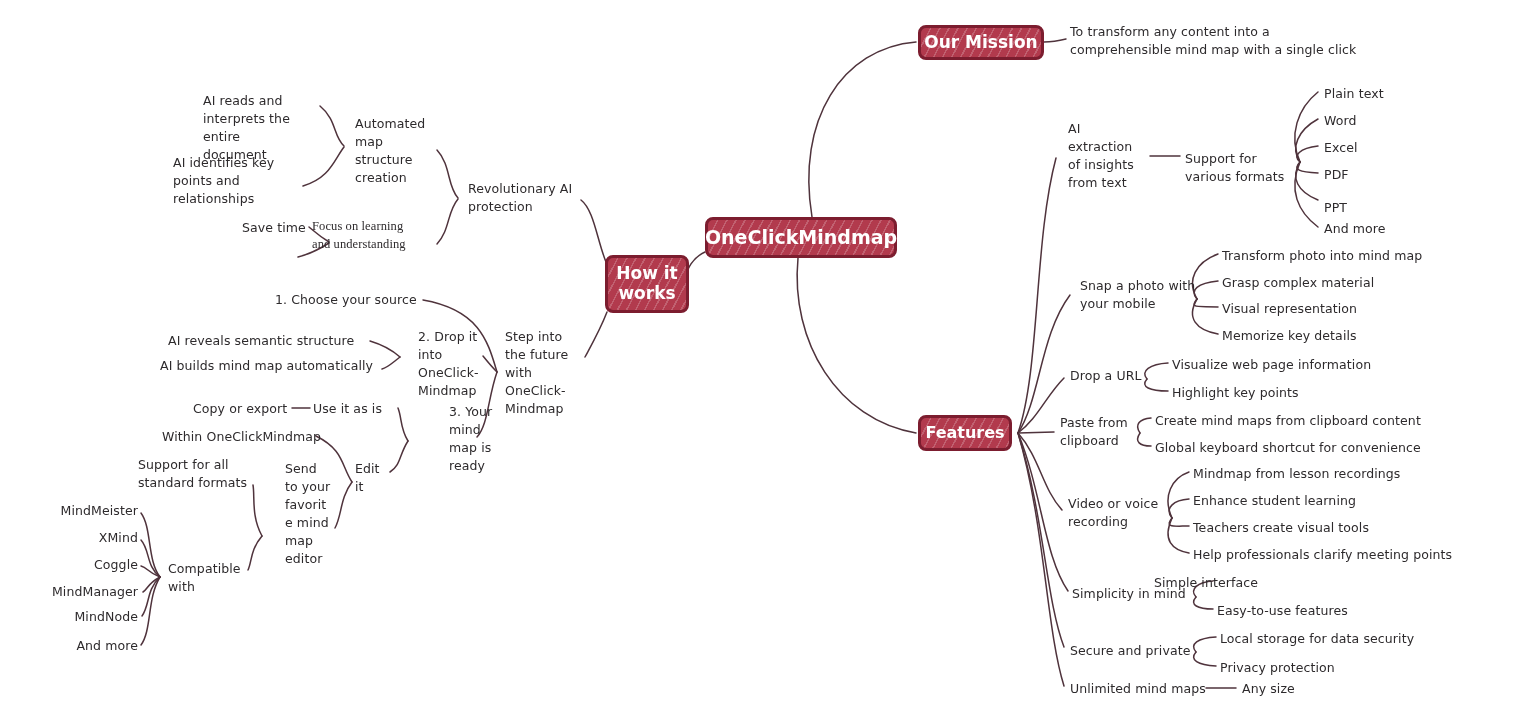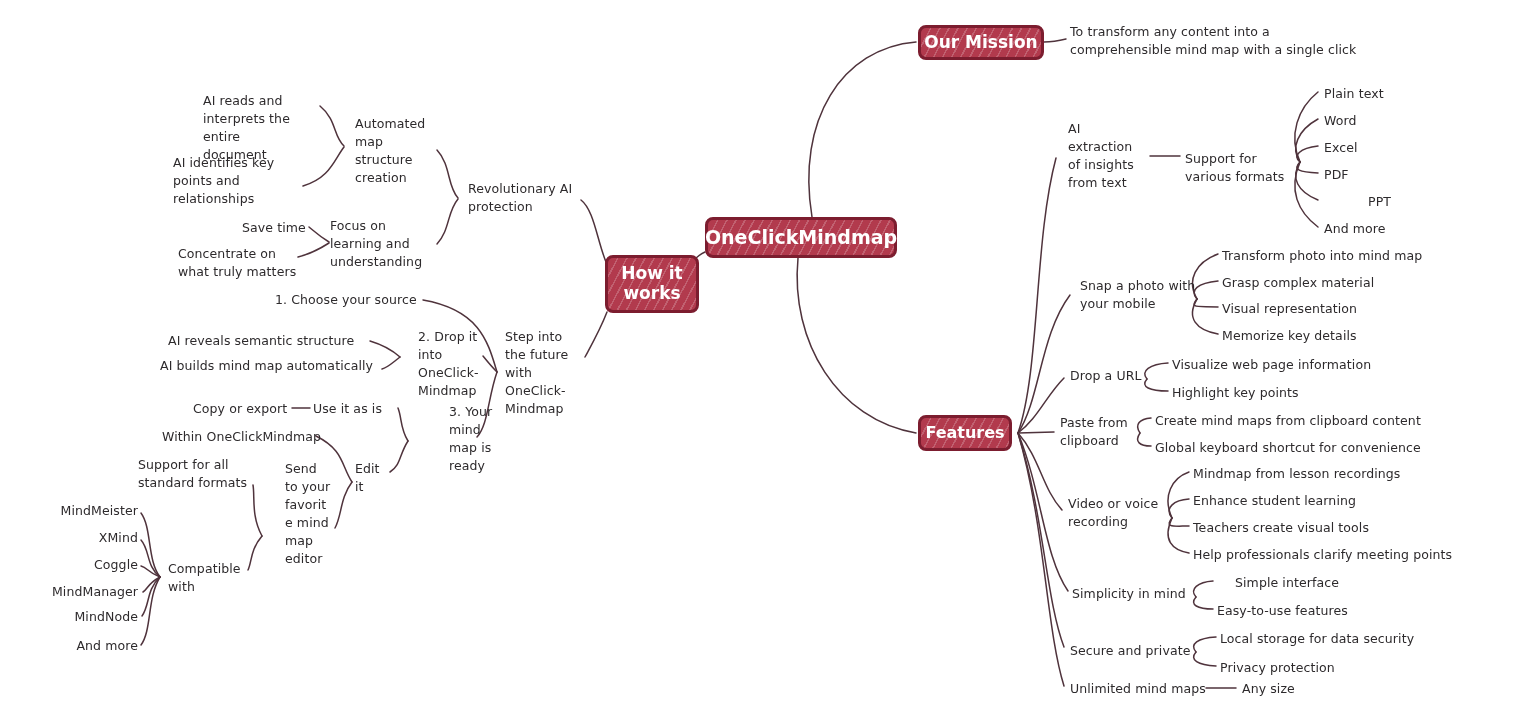--- a/index.html
+++ b/index.html
@@ -100,32 +100,31 @@
     <path d="M 1196 597 C 1189 605, 1198 609, 1213 609"></path>
 
     <path d="M 1196 652 C 1189 644, 1198 638, 1216 637"></path>
     <path d="M 1196 652 C 1189 660, 1198 665, 1216 666"></path>
 
     <path d="M 1206 688 L 1236 688"></path>
   </svg>
 
   <div class="node" style="left:705px;top:217px;width:192px;height:41px;font-size:19px;">OneClickMindmap</div>
   <div class="node" style="left:918px;top:25px;width:126px;height:35px;font-size:17px;">Our Mission</div>
-  <div class="node" style="left:605px;top:255px;width:94px;height:58px;font-size:17px;padding:8px;">How it works</div>
+  <div class="node" style="left:605px;top:255px;width:84px;height:58px;font-size:17px;padding:8px;">How it works</div>
   <div class="node" style="left:918px;top:415px;width:94px;height:36px;font-size:16px;">Features</div>
 
   <div class="lbl" style="left:1070px;top:23px;width:304px;">To transform any content into a comprehensible mind map with a single click</div>
 
   <div class="lbl" style="left:468px;top:180px;width:114px;">Revolutionary AI protection</div>
   <div class="lbl" style="left:355px;top:115px;width:82px;">Automated map structure creation</div>
   <div class="lbl" style="left:203px;top:92px;width:104px;">AI reads and interprets the entire document</div>
   <div class="lbl" style="left:173px;top:154px;width:118px;">AI identifies key points and relationships</div>
   <div class="lbl single" style="left:242px;top:219px;">Save time</div>
-  <div class="lbl" style="left:178px;top:245px;width:130px;">Concentrate on what truly matters</div>
-  <div class="lbl" style="left:330px;top:217px;width:96px;">Focus on learning and understanding</div>
+  <div class="lbl" style="left:312px;top:217px;width:96px;font-family:Liberation Serif, serif;">Focus on learning and understanding</div>
 
   <div class="lbl" style="left:505px;top:328px;width:72px;">Step into the future with OneClick-Mindmap</div>
   <div class="lbl single" style="left:275px;top:291px;">1. Choose your source</div>
   <div class="lbl" style="left:418px;top:328px;width:74px;">2. Drop it into OneClick-Mindmap</div>
   <div class="lbl single" style="left:168px;top:332px;">AI reveals semantic structure</div>
   <div class="lbl single" style="left:160px;top:357px;">AI builds mind map automatically</div>
   <div class="lbl" style="left:420px;top:403px;width:52px;margin-left:29px;">3. Your mind map is ready</div>
   <div class="lbl single" style="left:193px;top:400px;">Copy or export</div>
   <div class="lbl single" style="left:313px;top:400px;">Use it as is</div>
   <div class="lbl single" style="left:162px;top:428px;">Within OneClickMindmap</div>
@@ -139,21 +138,21 @@
   <div class="lbl r" style="left:30px;top:583px;width:108px;">MindManager</div>
   <div class="lbl r" style="left:30px;top:608px;width:108px;">MindNode</div>
   <div class="lbl r" style="left:30px;top:637px;width:108px;">And more</div>
 
   <div class="lbl" style="left:1068px;top:120px;width:78px;">AI extraction of insights from text</div>
   <div class="lbl" style="left:1185px;top:150px;width:106px;">Support for various formats</div>
   <div class="lbl single" style="left:1324px;top:85px;">Plain text</div>
   <div class="lbl single" style="left:1324px;top:112px;">Word</div>
   <div class="lbl single" style="left:1324px;top:139px;">Excel</div>
   <div class="lbl single" style="left:1324px;top:166px;">PDF</div>
-  <div class="lbl single" style="left:1324px;top:193px;margin-left:44px;">PPT</div>
+  <div class="lbl single" style="left:1324px;top:199px;">PPT</div>
   <div class="lbl single" style="left:1324px;top:220px;">And more</div>
 
   <div class="lbl" style="left:1080px;top:277px;width:122px;">Snap a photo with your mobile</div>
   <div class="lbl single" style="left:1222px;top:247px;">Transform photo into mind map</div>
   <div class="lbl single" style="left:1222px;top:274px;">Grasp complex material</div>
   <div class="lbl single" style="left:1222px;top:300px;">Visual representation</div>
   <div class="lbl single" style="left:1222px;top:327px;">Memorize key details</div>
 
   <div class="lbl single" style="left:1070px;top:367px;">Drop a URL</div>
   <div class="lbl single" style="left:1172px;top:356px;">Visualize web page information</div>
@@ -163,21 +162,21 @@
   <div class="lbl single" style="left:1155px;top:412px;">Create mind maps from clipboard content</div>
   <div class="lbl single" style="left:1155px;top:439px;">Global keyboard shortcut for convenience</div>
 
   <div class="lbl" style="left:1068px;top:495px;width:98px;">Video or voice recording</div>
   <div class="lbl single" style="left:1193px;top:465px;">Mindmap from lesson recordings</div>
   <div class="lbl single" style="left:1193px;top:492px;">Enhance student learning</div>
   <div class="lbl single" style="left:1193px;top:519px;">Teachers create visual tools</div>
   <div class="lbl single" style="left:1193px;top:546px;">Help professionals clarify meeting points</div>
 
   <div class="lbl single" style="left:1072px;top:585px;">Simplicity in mind</div>
-  <div class="lbl single" style="left:1235px;top:574px;">Simple interface</div>
+  <div class="lbl single" style="left:1154px;top:574px;">Simple interface</div>
   <div class="lbl single" style="left:1217px;top:602px;">Easy-to-use features</div>
 
   <div class="lbl single" style="left:1070px;top:642px;">Secure and private</div>
   <div class="lbl single" style="left:1220px;top:630px;">Local storage for data security</div>
   <div class="lbl single" style="left:1220px;top:659px;">Privacy protection</div>
 
   <div class="lbl single" style="left:1070px;top:680px;">Unlimited mind maps</div>
   <div class="lbl single" style="left:1242px;top:680px;">Any size</div>
 
 </div>

